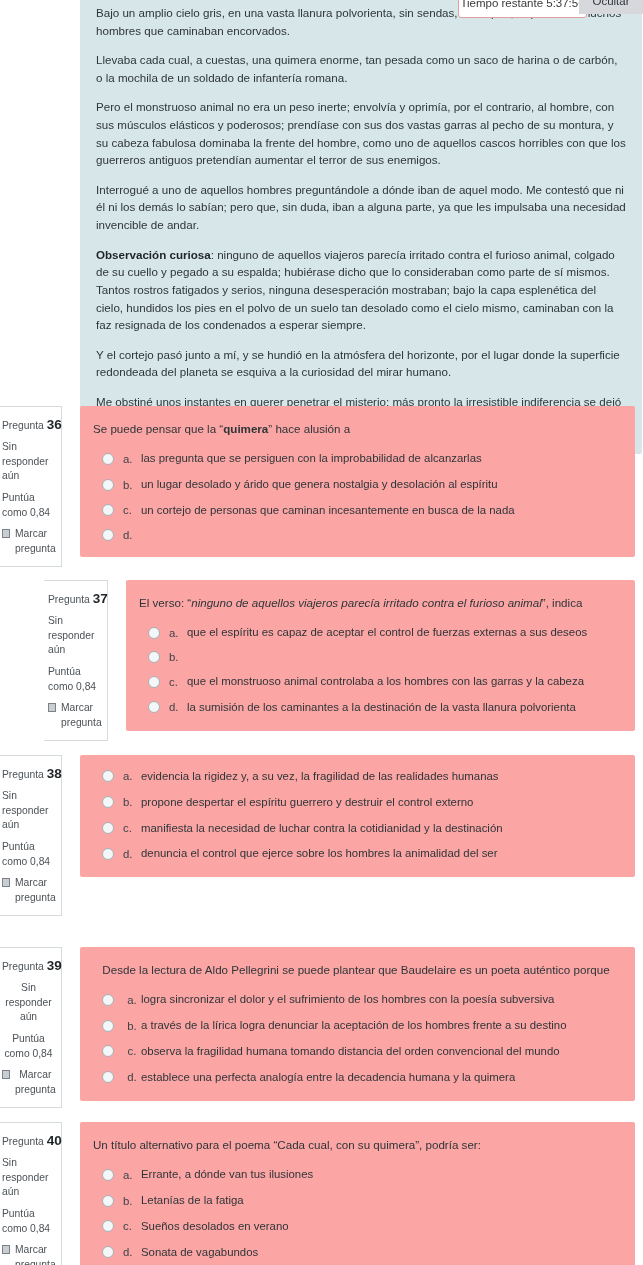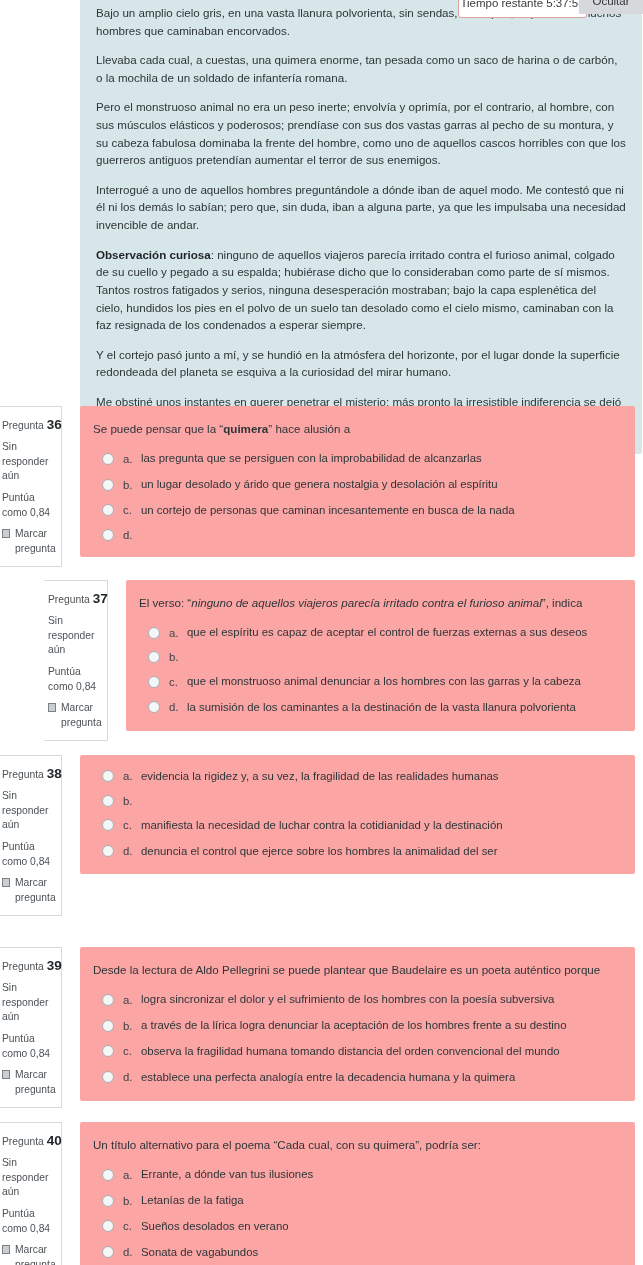--- a/index.html
+++ b/index.html
@@ -243,21 +243,21 @@
               <span class="alabel">a.</span>
               <span class="atext">que el espíritu es capaz de aceptar el control de fuerzas externas a sus deseos</span>
             </label>
             <label class="answer">
               <span class="radio"></span>
               <span class="alabel">b.</span>
             </label>
             <label class="answer">
               <span class="radio"></span>
               <span class="alabel">c.</span>
-              <span class="atext">que el monstruoso animal denunciar a los hombres con las garras y la cabeza</span>
+              <span class="atext">que el monstruoso animal controlaba a los hombres con las garras y la cabeza</span>
             </label>
             <label class="answer">
               <span class="radio"></span>
               <span class="alabel">d.</span>
               <span class="atext">la sumisión de los caminantes a la destinación de la vasta llanura polvorienta</span>
             </label>
           </div>
         </div>
       </div>
       <div class="qrow" style="top: 755px;">
@@ -273,35 +273,36 @@
         <div class="qbody">
           <div class="answers">
             <label class="answer">
               <span class="radio"></span>
               <span class="alabel">a.</span>
               <span class="atext">evidencia la rigidez y, a su vez, la fragilidad de las realidades humanas</span>
             </label>
             <label class="answer">
               <span class="radio"></span>
               <span class="alabel">b.</span>
+              <span class="atext">propone despertar el espíritu guerrero y destruir el control externo</span>
             </label>
             <label class="answer">
               <span class="radio"></span>
               <span class="alabel">c.</span>
               <span class="atext">manifiesta la necesidad de luchar contra la cotidianidad y la destinación</span>
             </label>
             <label class="answer">
               <span class="radio"></span>
               <span class="alabel">d.</span>
               <span class="atext">denuncia el control que ejerce sobre los hombres la animalidad del ser</span>
             </label>
           </div>
         </div>
       </div>
-      <div class="qrow" style="top: 947px;">
+      <div class="qrow" style="top: 947px; text-align: center;">
         <div class="qinfo">
           <div class="qnum"><span>Pregunta</span> <span class="n">39</span></div>
           <div class="qstate">Sin responder aún</div>
           <div class="qgrade">Puntúa como 0,84</div>
           <div class="qflag">
             <span class="flag-icon"></span>
             <span>Marcar pregunta</span>
           </div>
         </div>
         <div class="qbody">

